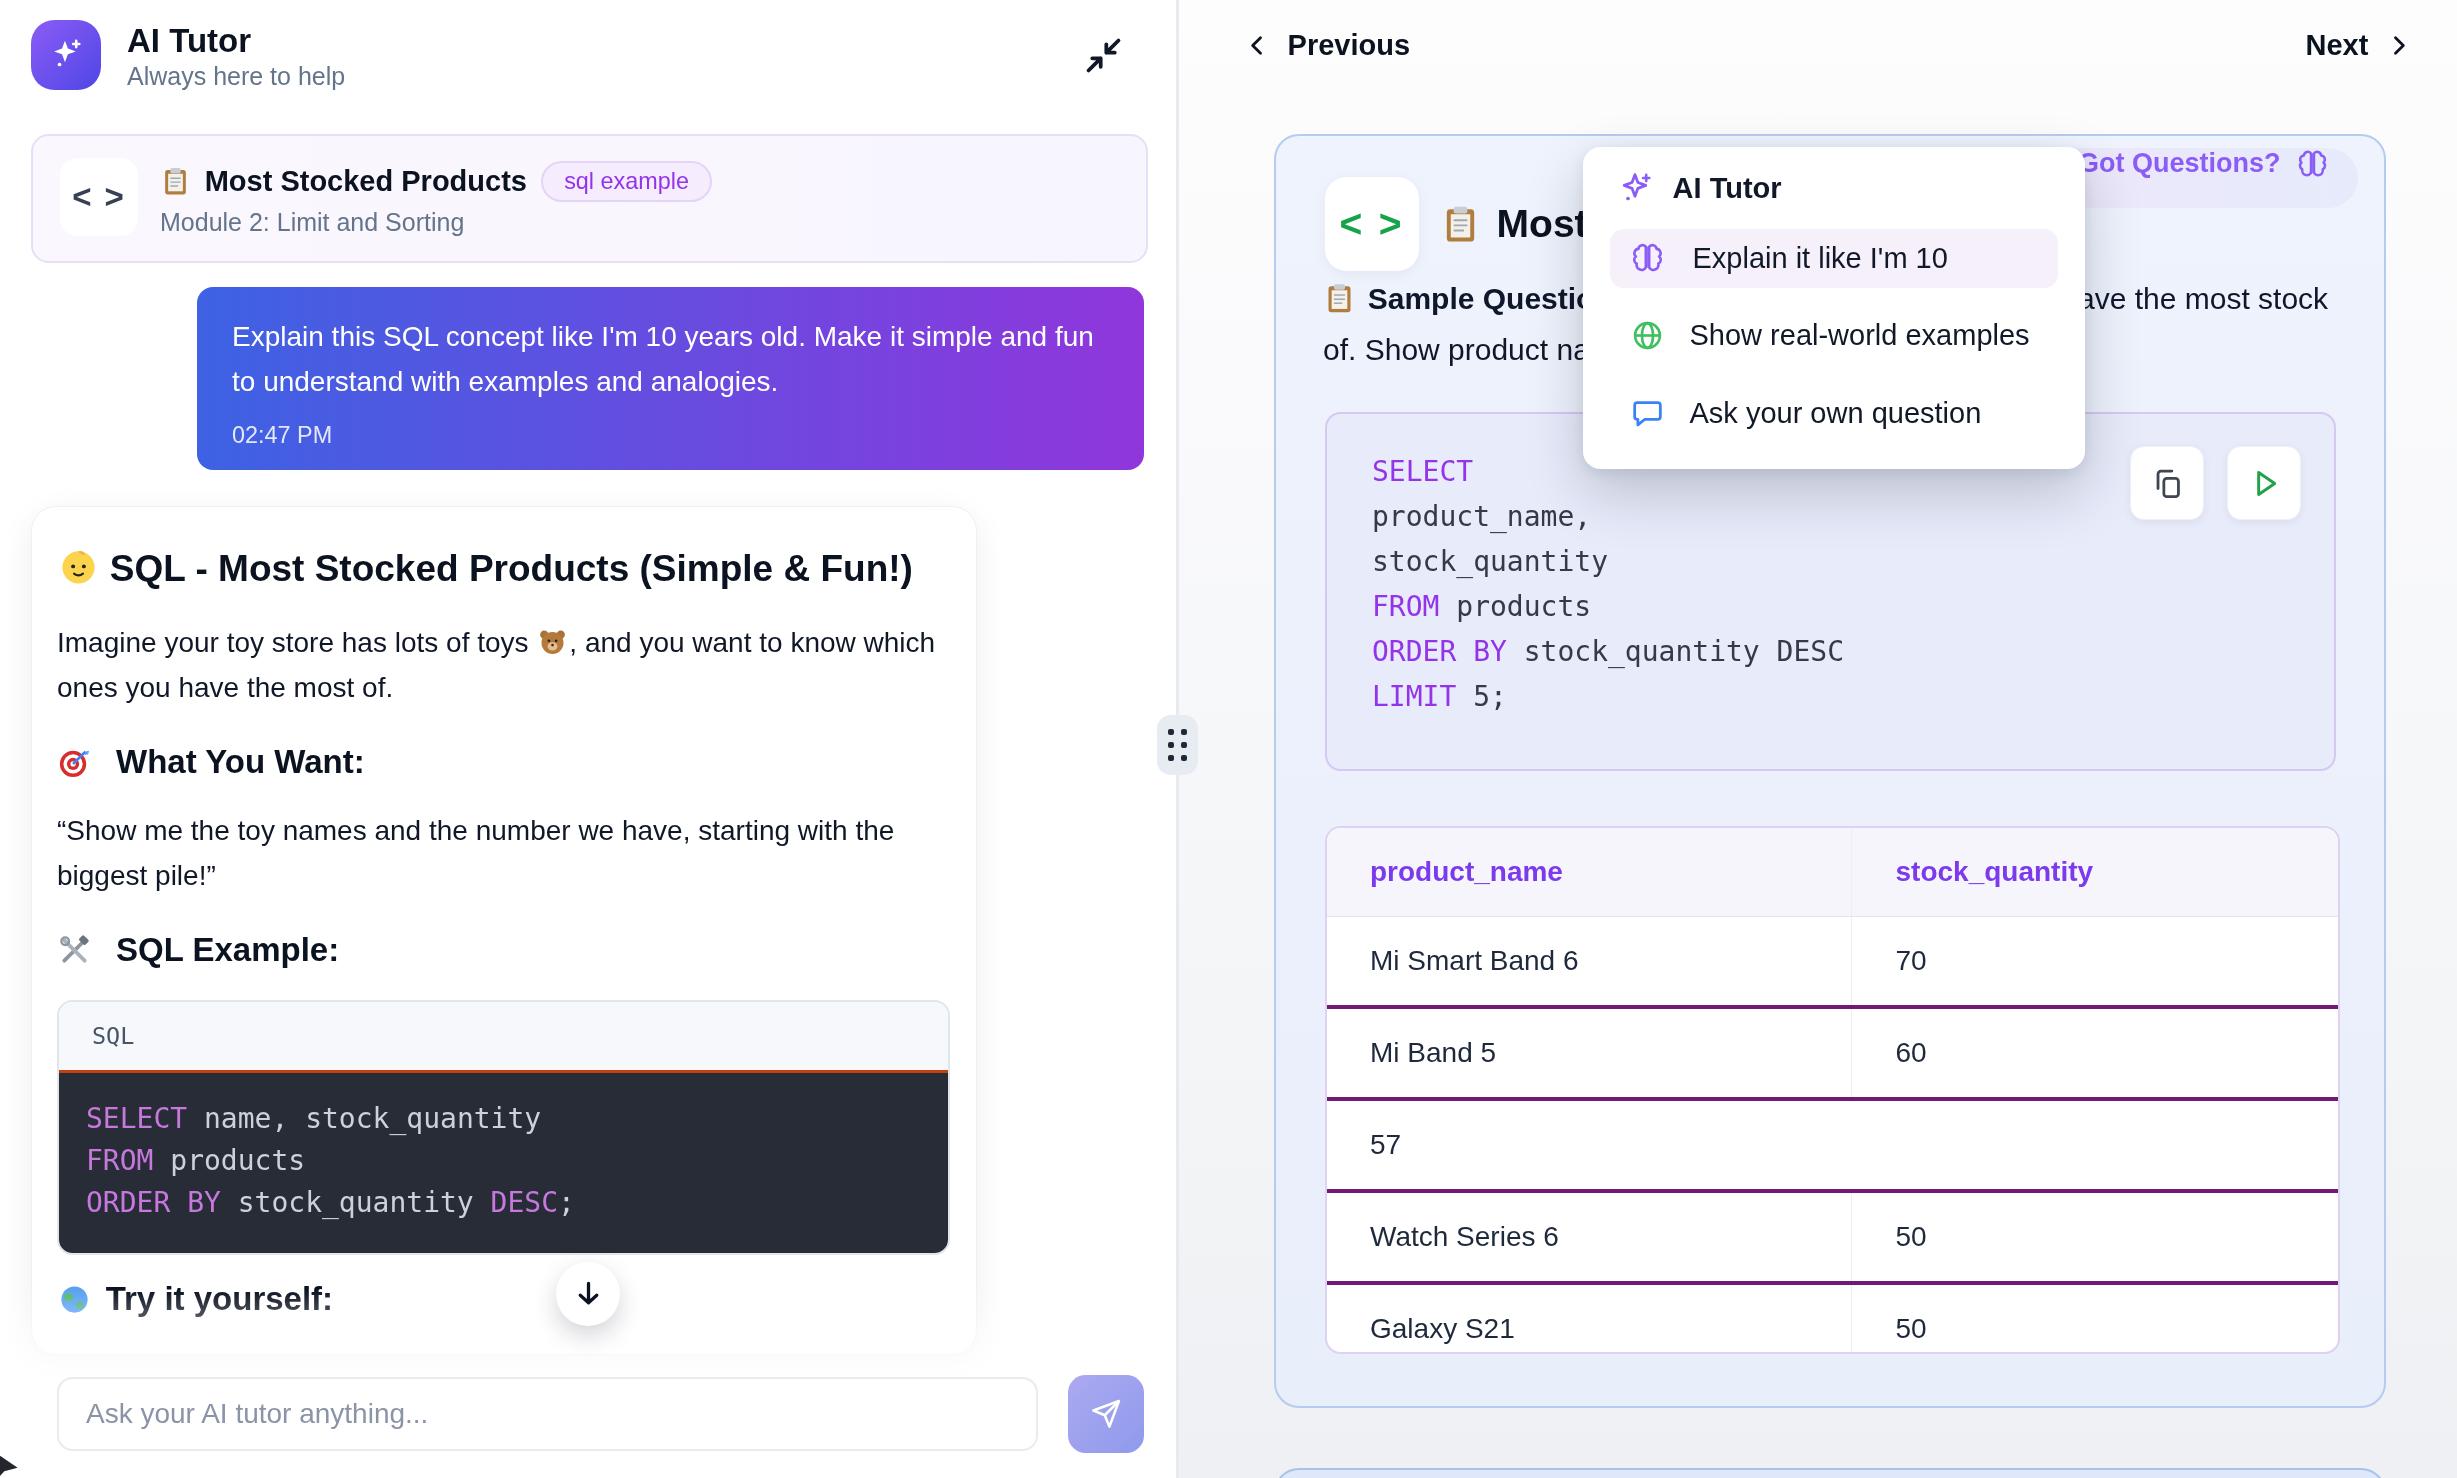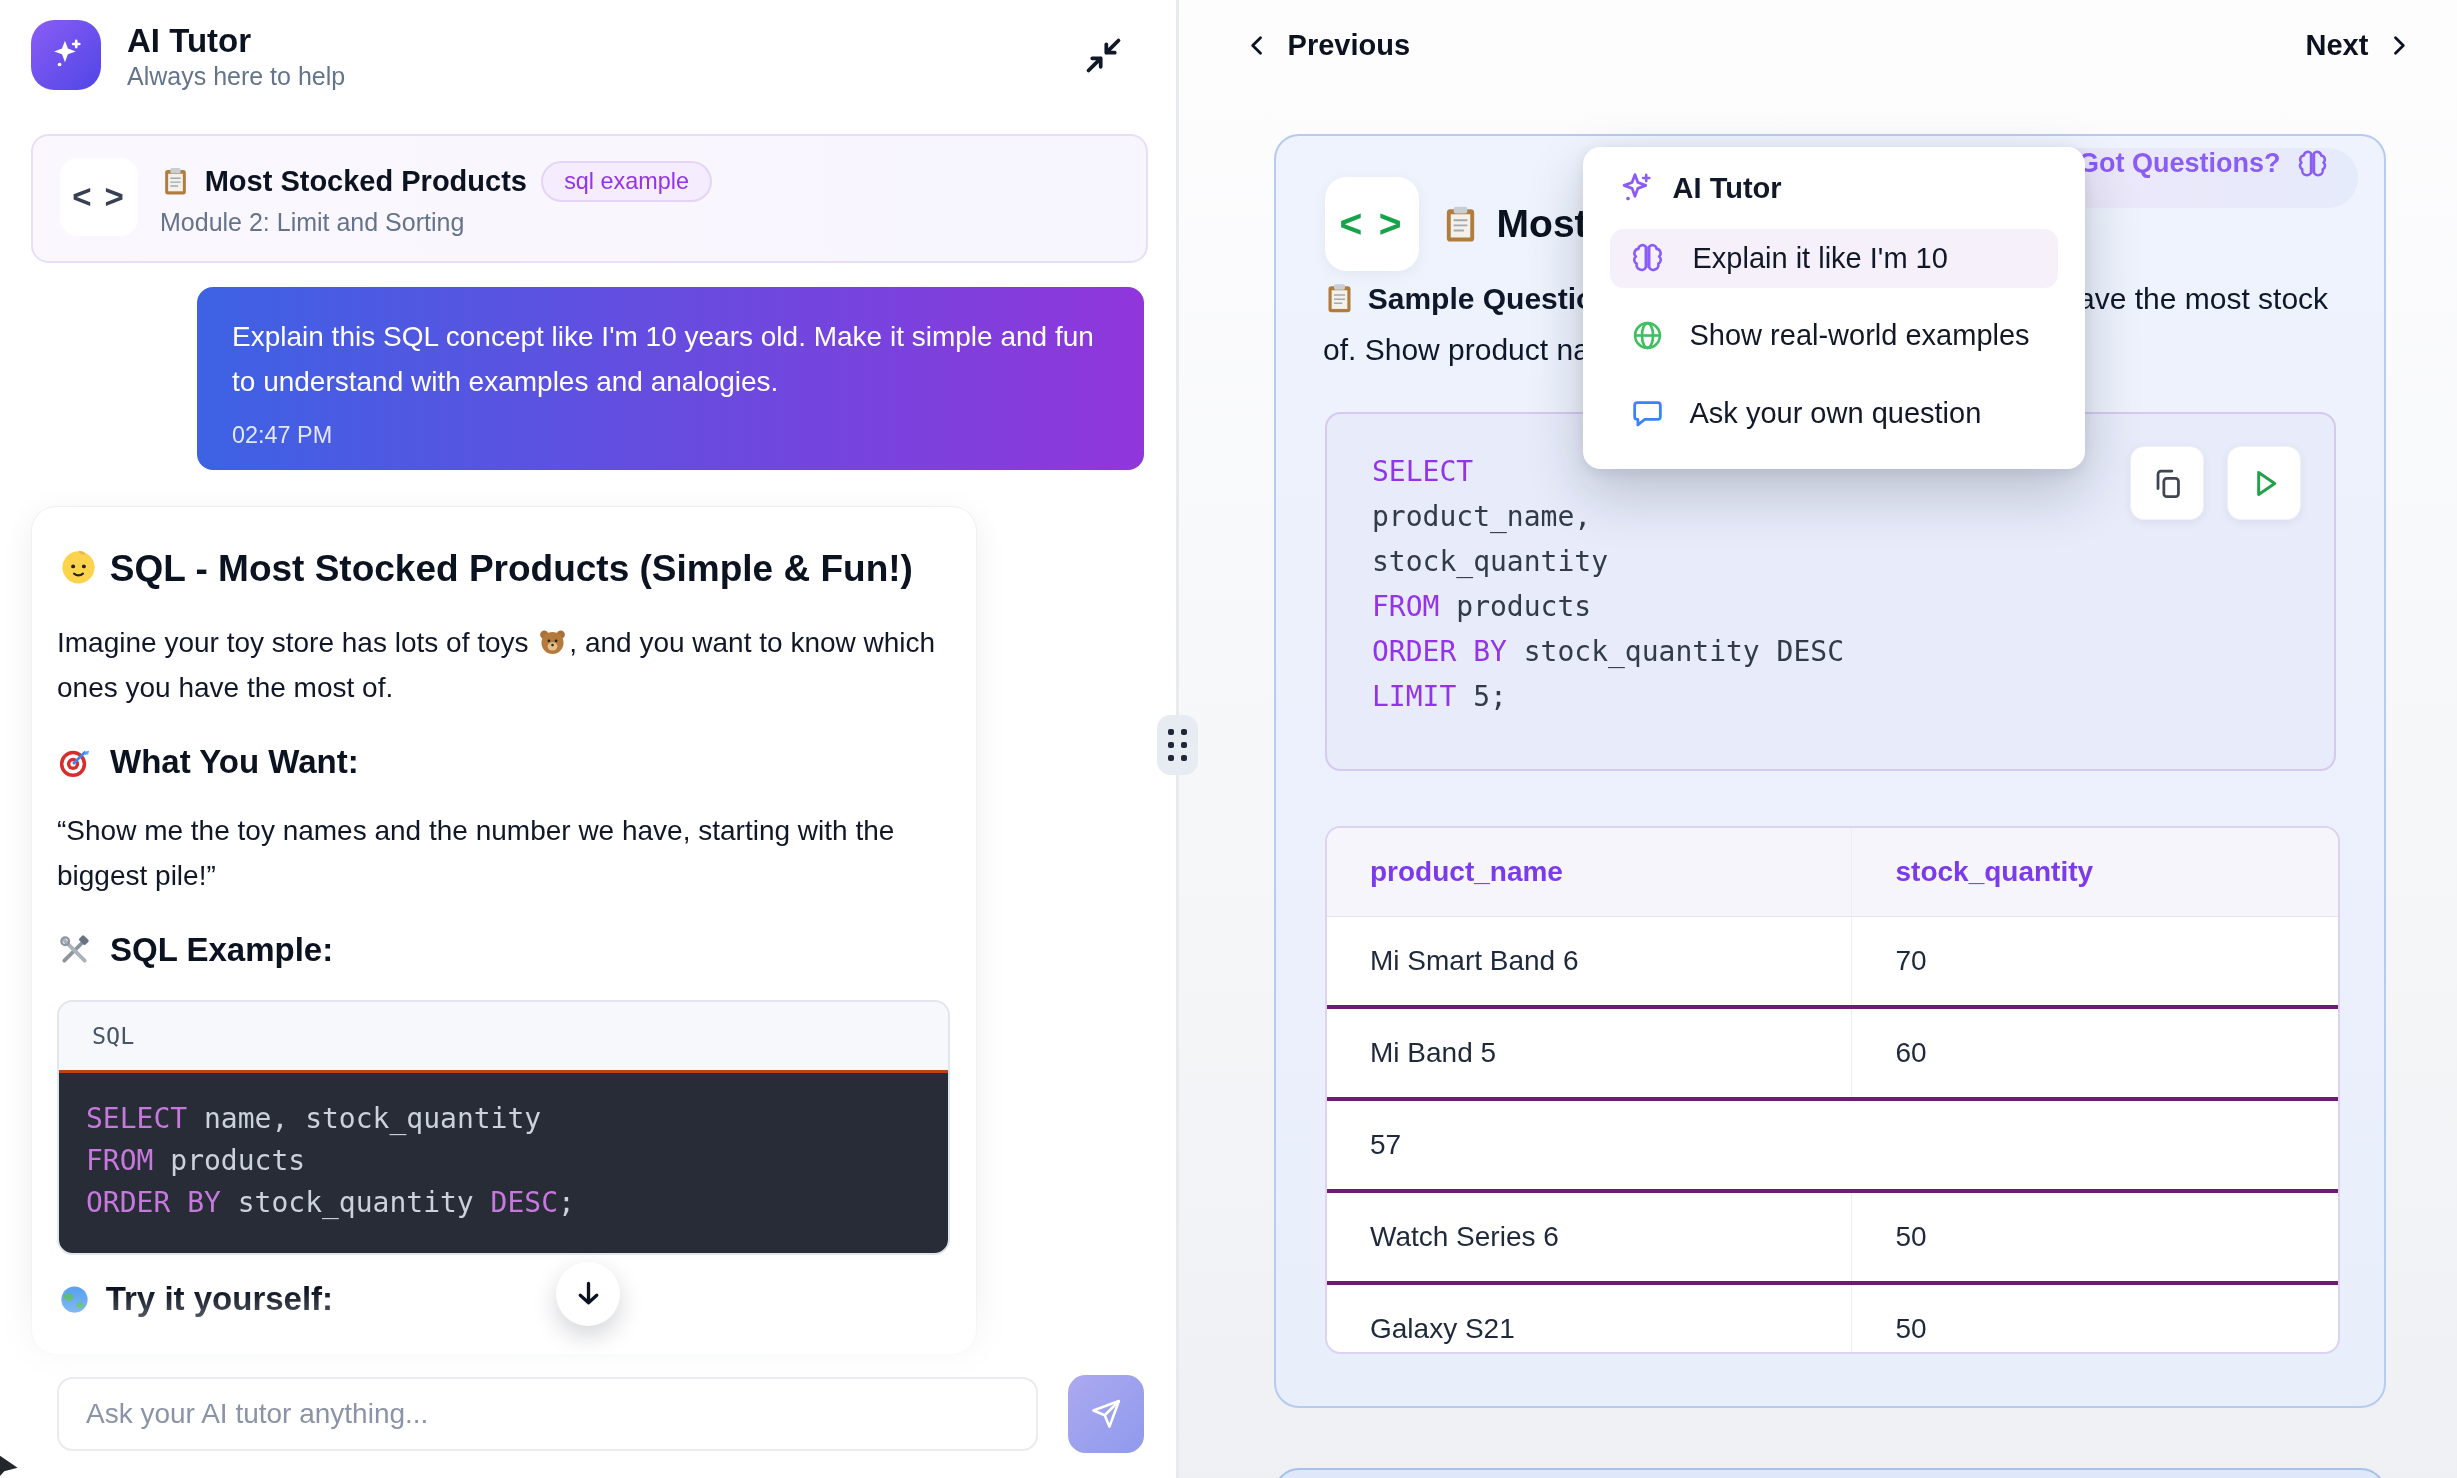--- a/index.html
+++ b/index.html
@@ -29,21 +29,21 @@
                background:linear-gradient(90deg,#3d62e3,#9036dc);color:#fff;}
   .bubble-text{position:absolute;left:35px;top:27px;width:887px;font-size:28px;line-height:45px;}
   .bubble-time{position:absolute;left:35px;bottom:21.5px;font-size:23.4px;color:rgba(255,255,255,.85);}
 
   .ai-card{position:absolute;left:31px;top:506px;width:944px;height:847px;background:#fff;border-radius:25px;
            border:1px solid #eef0f3;box-shadow:0 9.8px 33px rgba(15,23,42,.07);overflow:hidden;}
   .ai-inner{position:absolute;left:25px;top:37px;width:889px;}
   .h1row{font-size:37px;font-weight:800;line-height:49px;color:#0b1220;}
   .h1row .emoji{display:inline-block;vertical-align:-5.9px;margin-right:9.8px;}
   .para{margin-top:27px;font-size:28px;line-height:45px;color:#101828;}
-  .h2row{margin-top:33px;font-size:33px;font-weight:800;color:#0b1220;display:flex;align-items:center;gap:18px;}
+  .h2row{margin-top:33px;font-size:33px;font-weight:800;color:#0b1220;display:flex;align-items:center;gap:24px;}
   .code-card{margin-top:31px;width:889px;border:2px solid #e0e6ed;border-radius:15.6px;overflow:hidden;}
   .code-head{height:68px;background:#f6f8fb;border-bottom:3px solid #c2410c;display:flex;align-items:center;
              padding-left:33px;font-family:"DejaVu Sans Mono",monospace;font-size:23.4px;color:#475569;}
   .code-body{background:#272c37;padding:25px 0 29px 27px;}
   .cline{font-family:"DejaVu Sans Mono",monospace;font-size:28px;line-height:42px;white-space:pre;}
   .code-body .kw{color:#c678dd;}
   .code-body .pl{color:#ccd2dc;}
   .try-head{margin-top:25px;font-size:33px;font-weight:800;display:flex;align-items:center;gap:13.7px;color:#0b1220;}
 
   .scroll-fab{position:absolute;left:556px;top:1262px;width:64px;height:64px;border-radius:50%;background:#fff;

